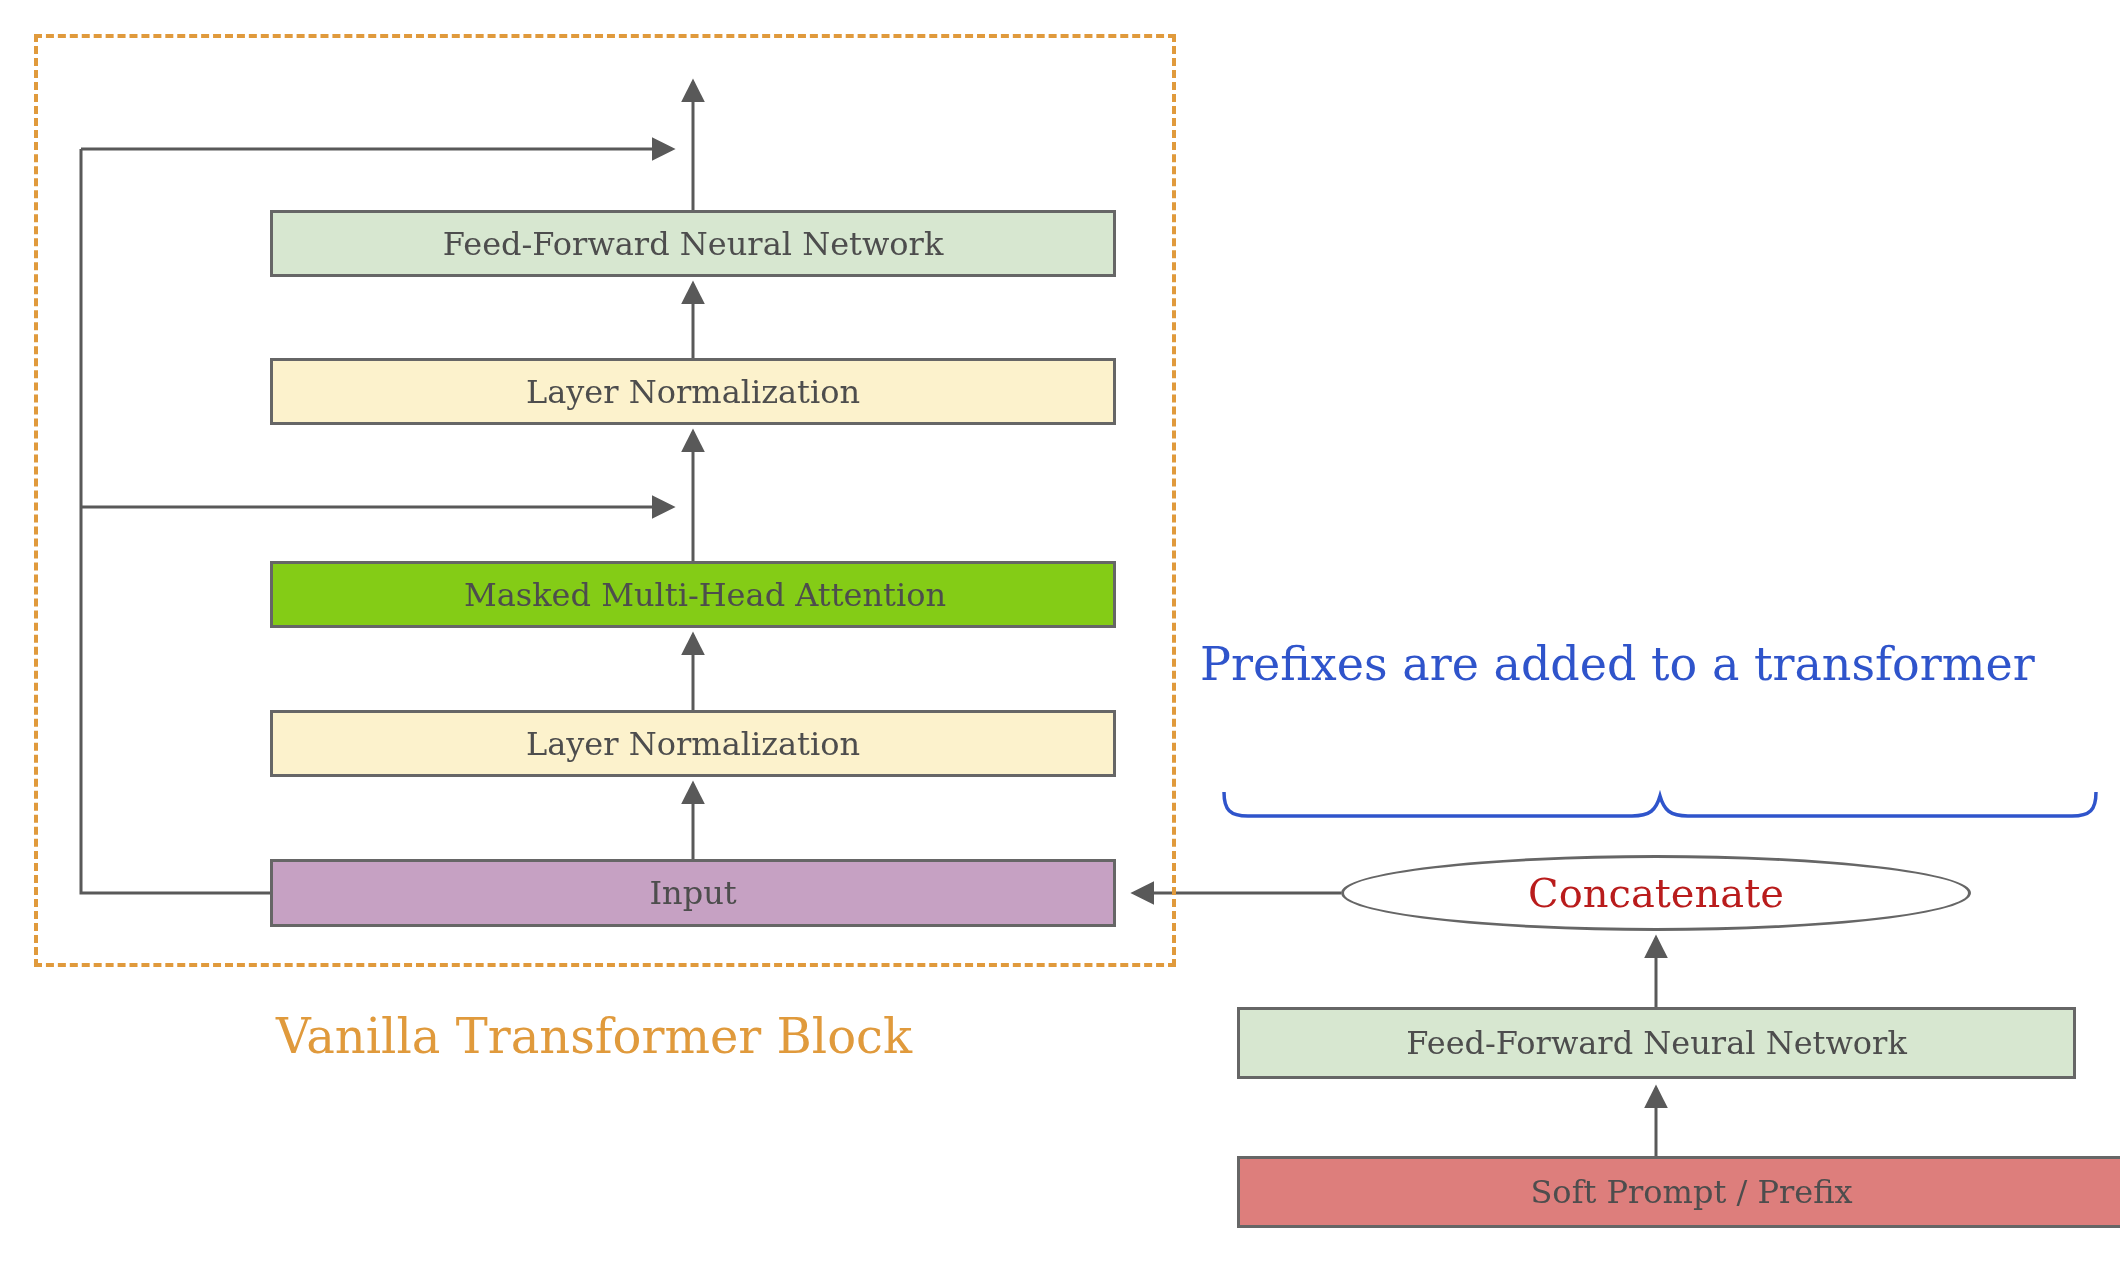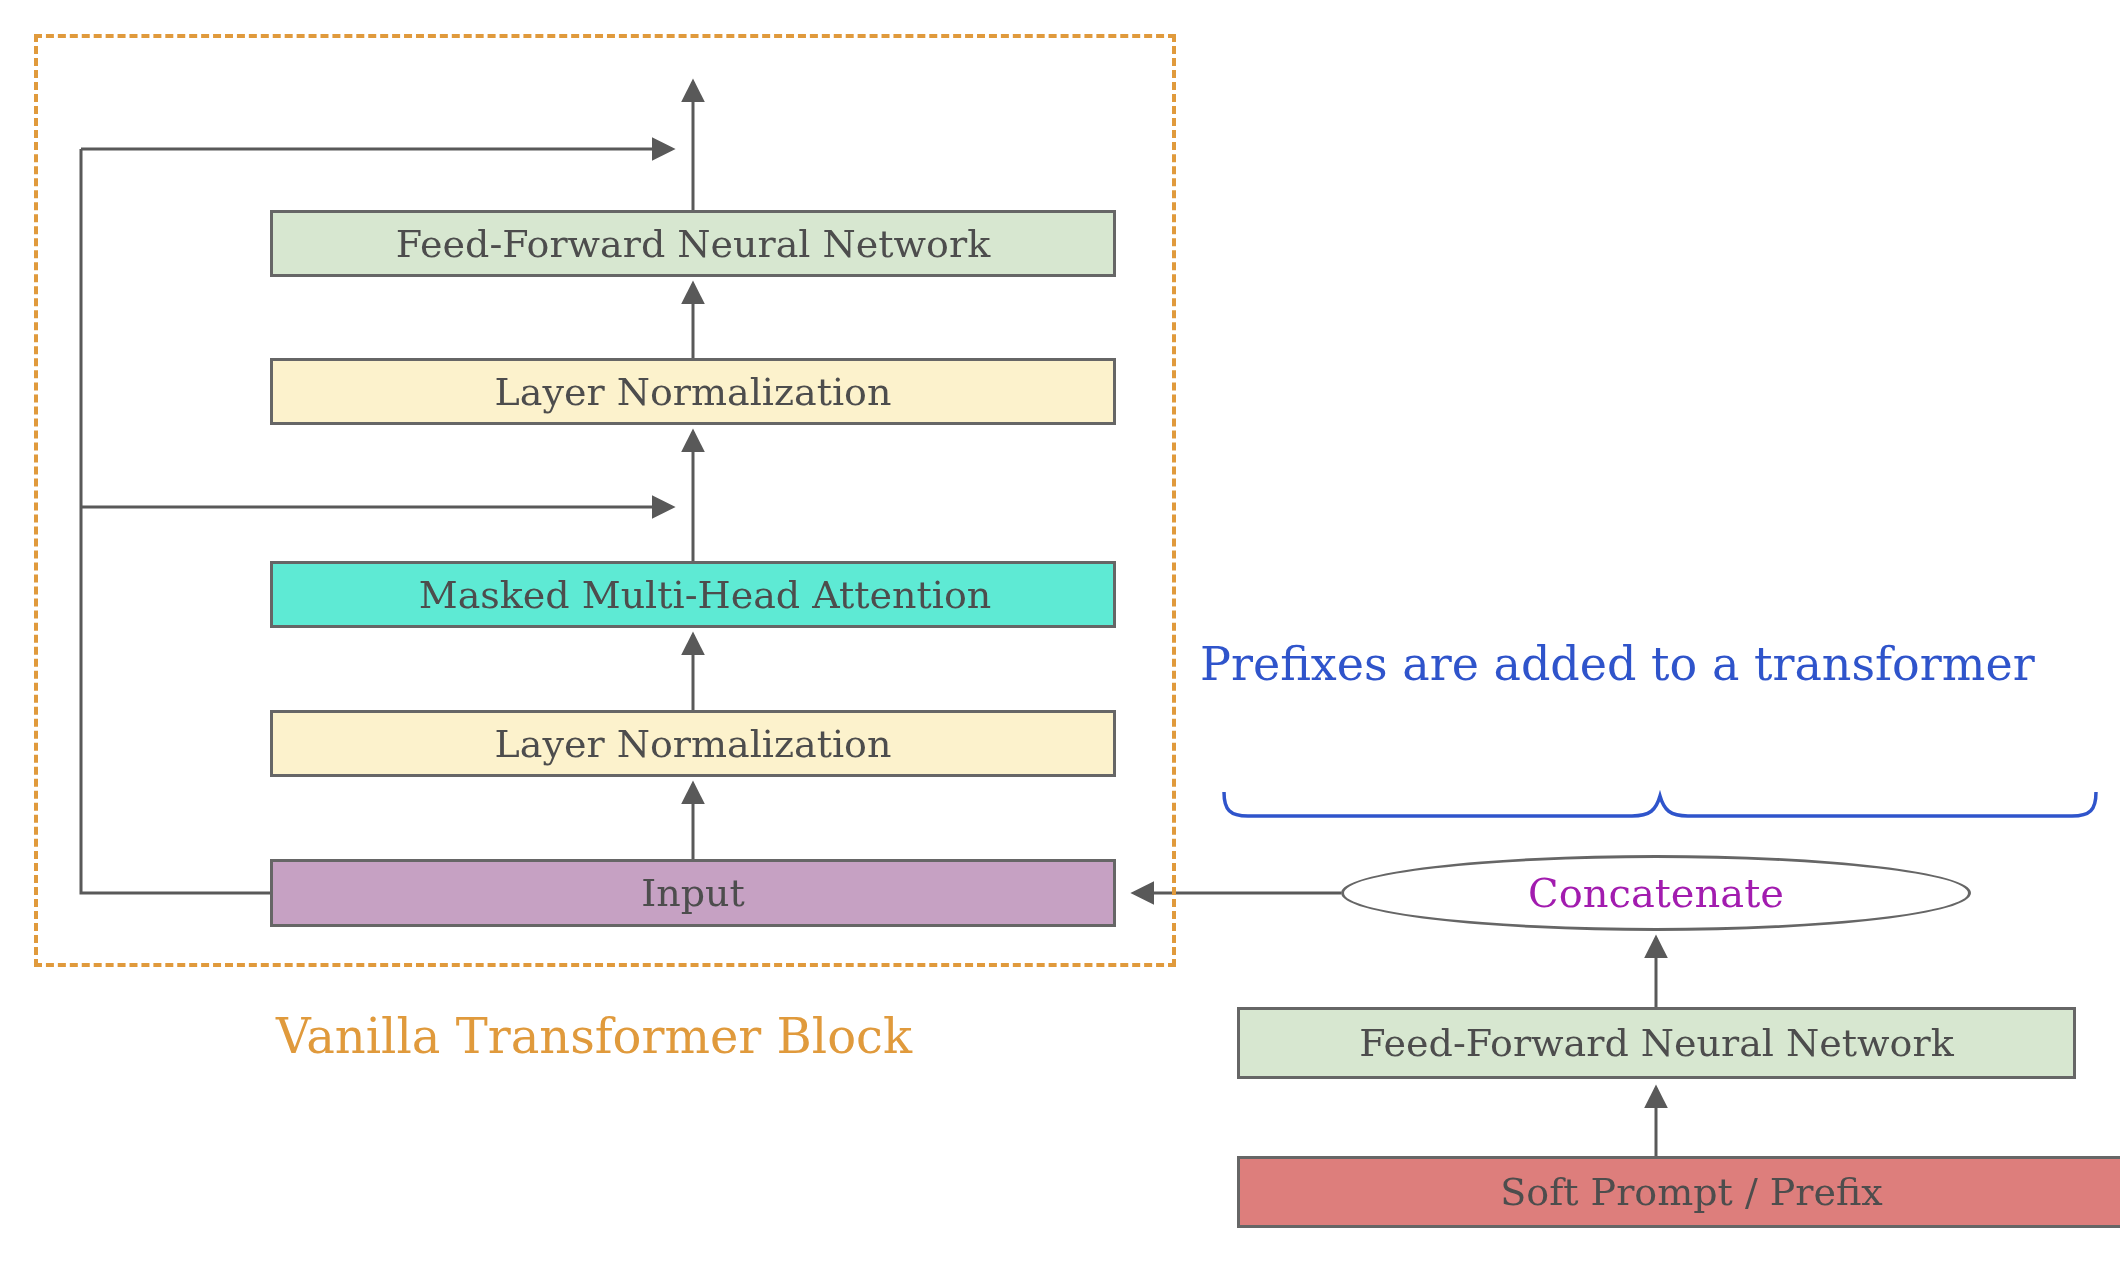--- a/index.html
+++ b/index.html
@@ -11,21 +11,21 @@
     overflow: hidden;
   }
   svg.wires { position: absolute; left: 0; top: 0; width: 2120px; height: 1268px; }
 
   .node {
     position: absolute;
     display: flex; align-items: center; justify-content: center;
     border: 3px solid #666666;
     box-sizing: border-box;
     color: #4d4d4d;
-    font-size: 38px;
+    font-size: 32px;
     text-align: center;
     background: #ffffff;
   }
 
   
   .box-ffnn  { left: 270px; top: 210px; width: 846px; height: 67px; }
   .box-ln2   { left: 270px; top: 358px; width: 846px; height: 67px; }
   .box-mmha  { left: 270px; top: 561px; width: 846px; height: 67px; }
   .box-ln1   { left: 270px; top: 710px; width: 846px; height: 67px; }
   .box-input { left: 270px; top: 859px; width: 846px; height: 68px; justify-content: center; }
@@ -56,21 +56,21 @@
   }
 
   
   .ellipse {
     position: absolute;
     left: 1341px; top: 855px; width: 630px; height: 76px;
     border: 3px solid #666666;
     border-radius: 50%;
     background: #ffffff;
     display: flex; align-items: center; justify-content: center;
-    color: #a21caf; font-size: 40px;
+    color: #b91c1c; font-size: 40px;
     box-sizing: border-box;
   }
 
   
   .box-ffnn-r  { left: 1237px; top: 1007px; width: 839px; height: 72px; }
   .box-prompt  { left: 1237px; top: 1156px; width: 909px; height: 72px; }
 </style>
 </head>
 <body>
 
@@ -102,21 +102,21 @@
 
 <div class="vanilla-frame"></div>
 <div class="vanilla-caption">Vanilla Transformer Block</div>
 
 <div class="node box-ffnn" style="background: rgb(215, 231, 208);">
   <span>Feed-Forward Neural Network</span>
 </div>
 <div class="node box-ln2" style="background: rgb(252, 242, 204);">
   <span>Layer Normalization</span>
 </div>
-<div class="node box-mmha" style="background: #5eead4; padding-left: 24px;">
+<div class="node box-mmha" style="background: #84cc16; padding-left: 24px;">
   <span>Masked Multi-Head Attention</span>
 </div>
 <div class="node box-ln1" style="background: rgb(252, 242, 204);">
   <span>Layer Normalization</span>
 </div>
 <div class="node box-input" style="background: rgb(198, 161, 195);">
   <span>Input</span>
 </div>
 
 <div class="annotation">

